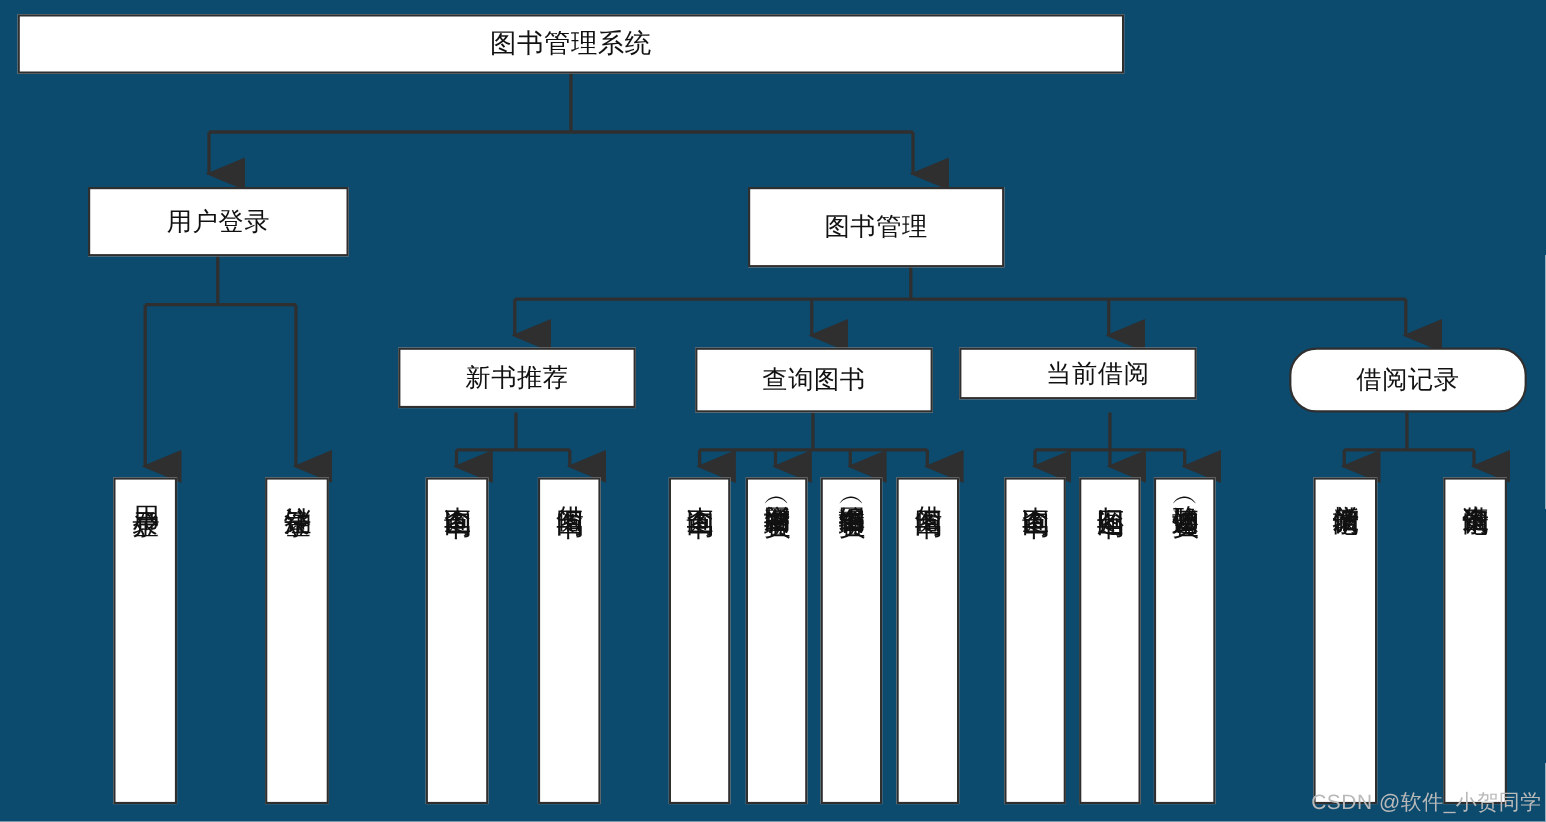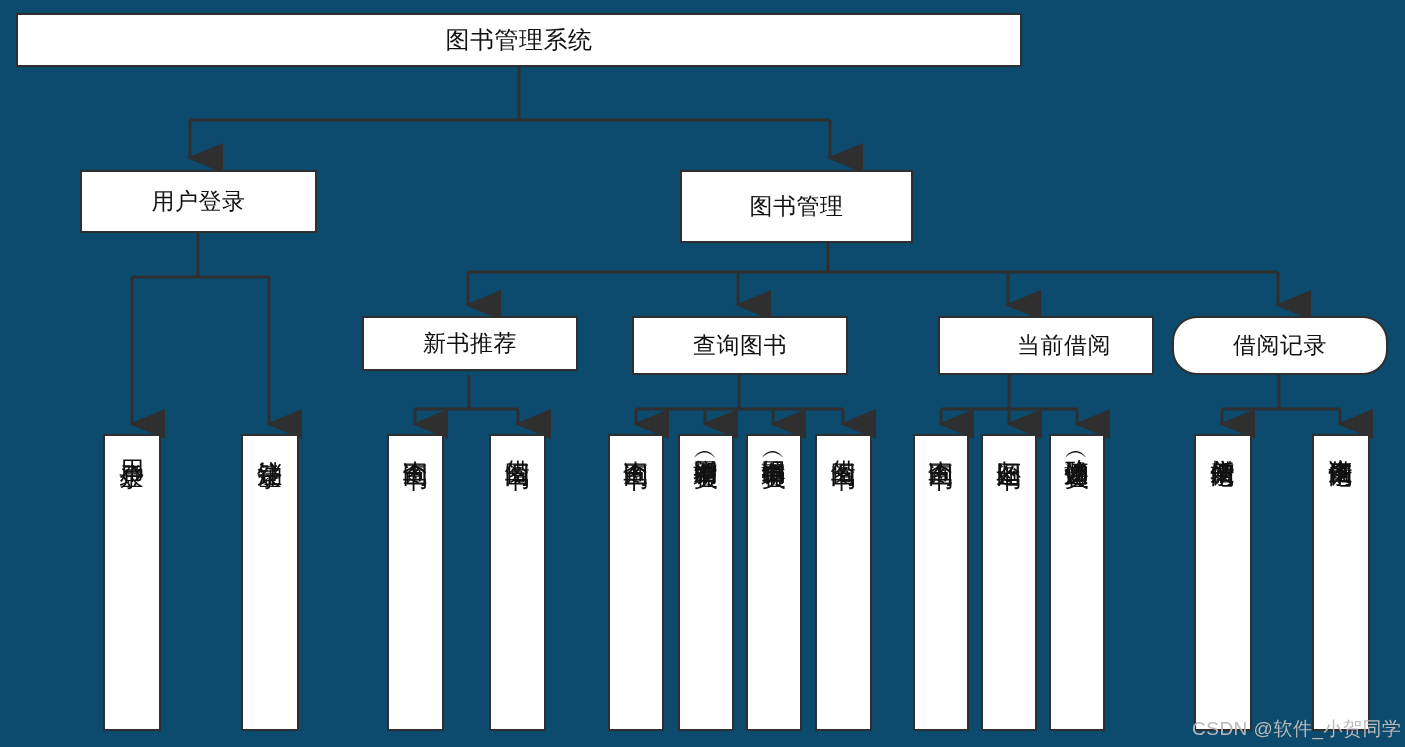--- a/index.html
+++ b/index.html
@@ -148,21 +148,21 @@
   </div>
 
   <div class="node horiz" style="left:362px; top:316px; width:216px; height:55px;">
     <span class="node-label">新书推荐</span>
   </div>
 
   <div class="node horiz" style="left:632px; top:316px; width:216px; height:59px;">
     <span class="node-label">查询图书</span>
   </div>
 
-  <div class="node horiz" style="left:938px; top:316px; width:216px; height:59px;padding-left:36px;">
+  <div class="node horiz" style="left:872px; top:316px; width:216px; height:47px;padding-left:36px;">
     <span class="node-label">当前借阅</span>
   </div>
 
   <div class="node horiz" style="left:1172px; top:316px; width:216px; height:59px;border-radius:25px;">
     <span class="node-label">借阅记录</span>
   </div>
 
   <div class="node vert" style="left:103px; top:434px; width:58px; height:297px;">
     <span class="node-label">用户登录</span>
   </div>

